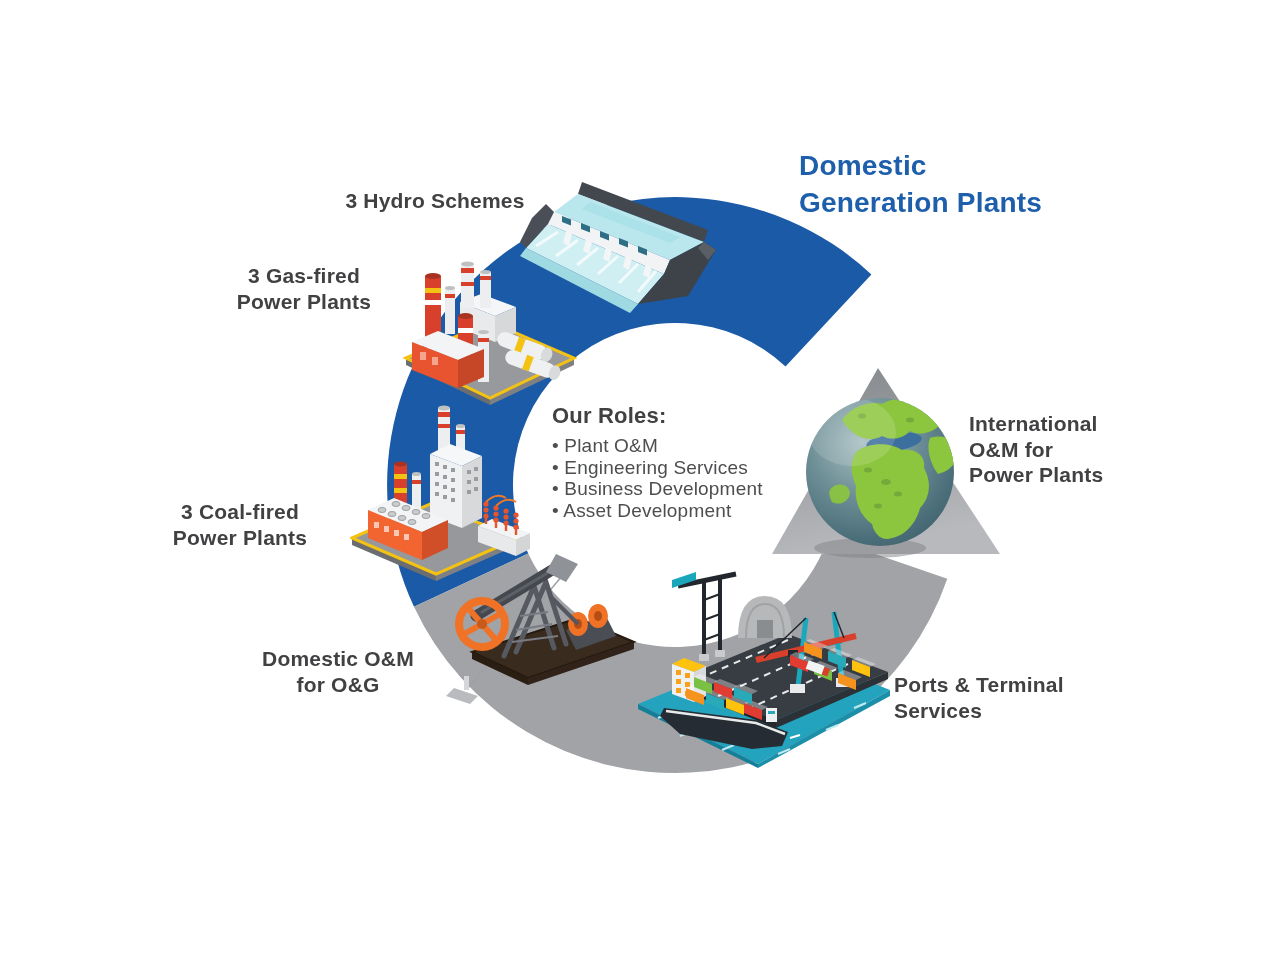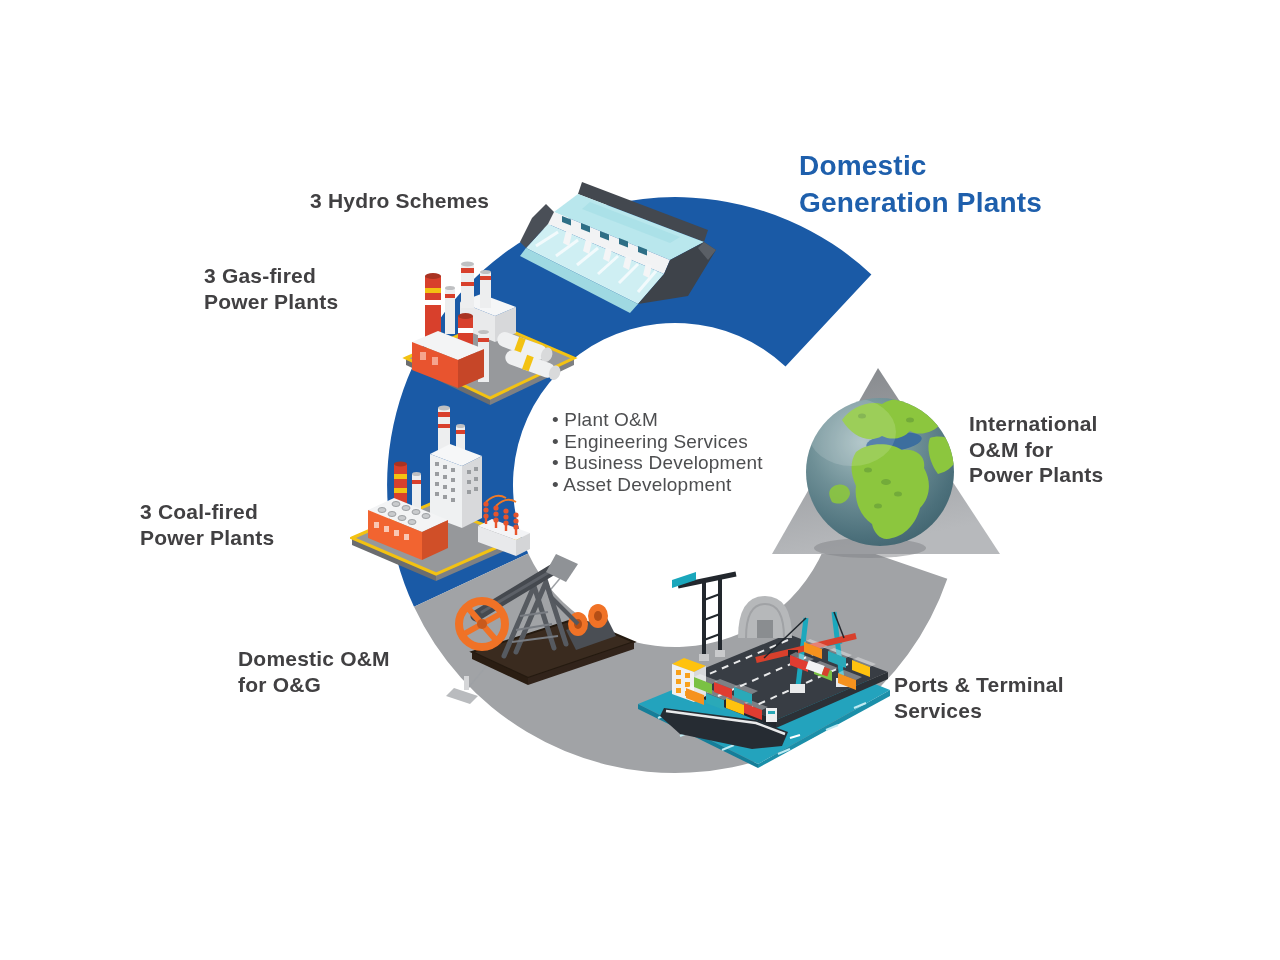--- a/index.html
+++ b/index.html
@@ -5,21 +5,21 @@
   html,body{margin:0;padding:0;background:#ffffff;}
   .canvas{
     position:relative;width:1280px;height:960px;background:#ffffff;overflow:hidden;
     font-family:"Liberation Sans","DejaVu Sans",sans-serif;
   }
   .abs{position:absolute;}
   .label{
     white-space:pre-line;font-weight:bold;font-size:21px;line-height:1.22;
     color:var(--label_dark,#414042);letter-spacing:.2px;
   }
-  .label.right{text-align:left;}
+  .label.right{text-align:center;}
   .heading{
     white-space:pre-line;font-weight:bold;letter-spacing:.2px;
   }
   .heading-domestic{font-size:28px;line-height:1.32;color:var(--heading_blue,#1E5FAC);}
   .heading-adjacent{font-size:28px;line-height:1.42;color:var(--heading_gray,#58595B);text-align:right;}
   .roles-title{font-size:22px;font-weight:bold;color:var(--label_dark,#414042);letter-spacing:.2px;}
   .roles-list{margin-top:6px;}
   .role-item{font-size:19px;line-height:21.5px;color:var(--bullet_gray,#4D4E50);letter-spacing:.2px;}
   svg{display:block;}
 </style>
@@ -421,20 +421,21 @@
 for O&amp;G</div>
 
   <div class="abs label" style="left:894px;top:672px;width:220px">Ports &amp; Terminal
 Services</div>
 
   <div class="abs label" style="left:969px;top:411px;width:170px">International
 O&amp;M for
 Power Plants</div>
 
   <div class="abs" style="left:552px;top:403px;width:230px">
+    <div class="roles-title">Our Roles:</div>
     <div class="roles-list">
         <div class="role-item">• Plant O&amp;M</div>
         <div class="role-item">• Engineering Services</div>
         <div class="role-item">• Business Development</div>
         <div class="role-item">• Asset Development</div>
       </div>
   </div>
 
 </div>
 

